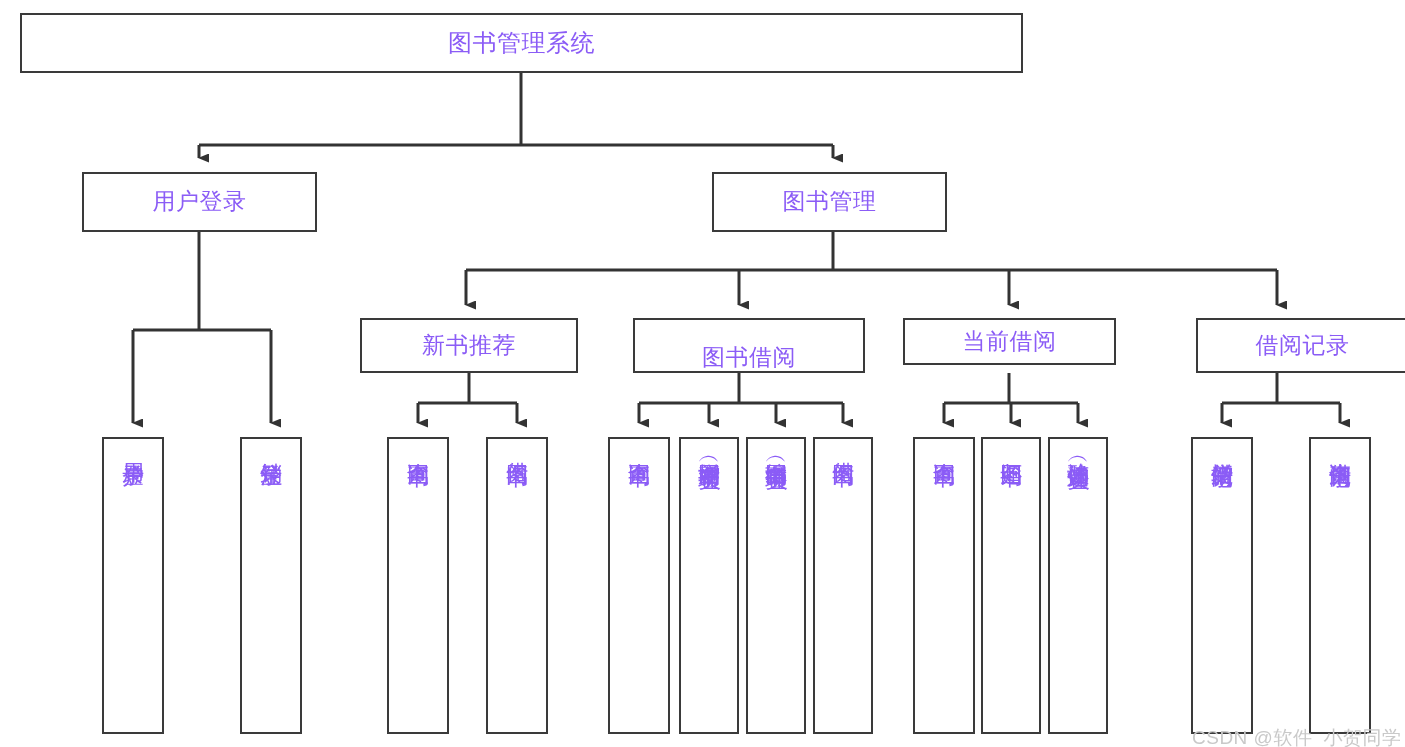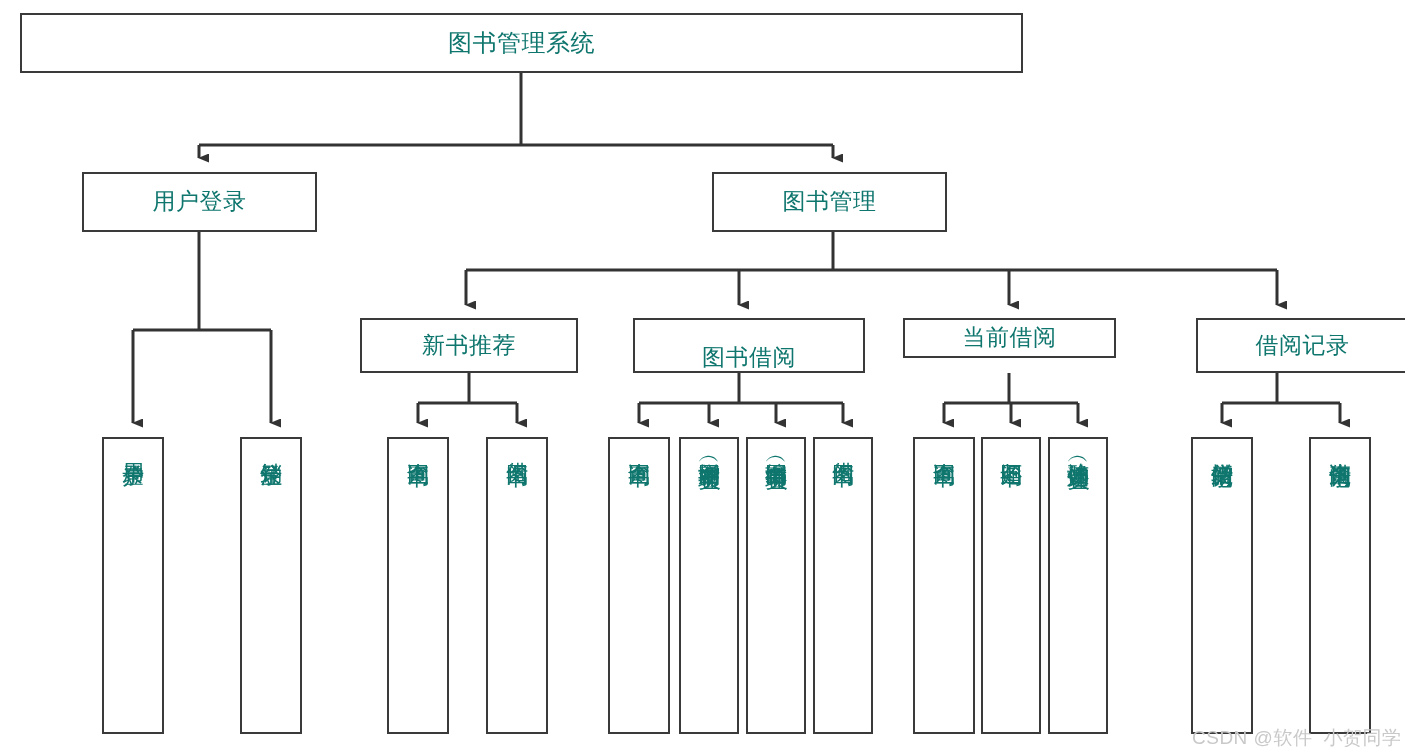--- a/index.html
+++ b/index.html
@@ -27,21 +27,21 @@
     pointer-events: none;
   }
   .node {
     position: absolute;
     box-sizing: border-box;
     background: #ffffff;
     border: 2.5px solid #3a3a3a;
     display: flex;
     align-items: center;
     justify-content: center;
-    color: #0f766e;
+    color: #8b5cf6;
   }
   .node-label {
     display: block;
     text-align: center;
     line-height: 1.18;
     letter-spacing: 0.5px;
   }
   
   .node.horizontal .node-label {
     writing-mode: horizontal-tb;
@@ -140,21 +140,21 @@
   </div>
 
   <div class="node horizontal" style="left:712px; top:172px; width:235px; height:60px;">
     <span class="node-label">图书管理</span>
   </div>
 
   <div class="node horizontal" style="left:633px; top:318px; width:232px; height:55px;align-items:flex-end;">
     <span class="node-label">图书借阅</span>
   </div>
 
-  <div class="node horizontal" style="left:903px; top:318px; width:213px; height:40px;">
+  <div class="node horizontal" style="left:903px; top:318px; width:213px; height:47px;">
     <span class="node-label">当前借阅</span>
   </div>
 
   <div class="node horizontal" style="left:1172px; top:318px; width:213px; height:55px;margin-left:24px;">
     <span class="node-label">借阅记录</span>
   </div>
 
   <div class="node vertical" style="left:102px; top:437px; width:62px; height:297px;">
     <span class="node-label">用户登录</span>
   </div>

